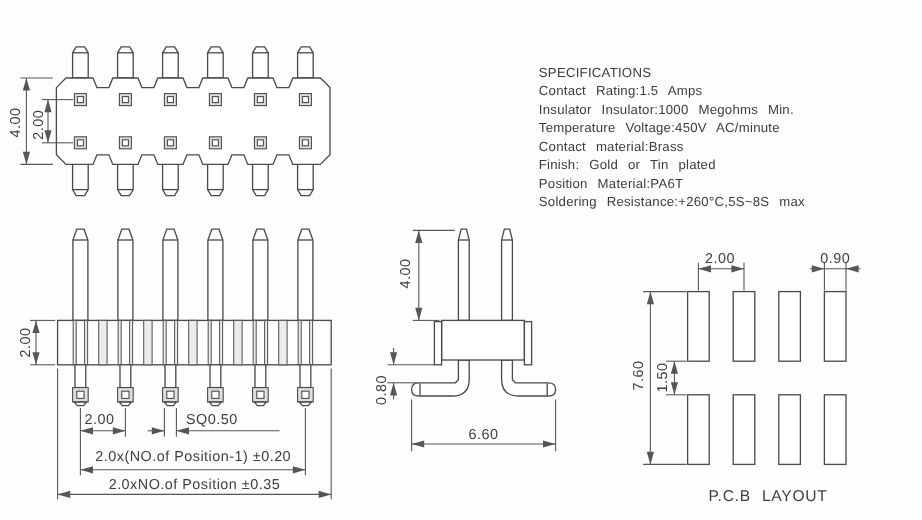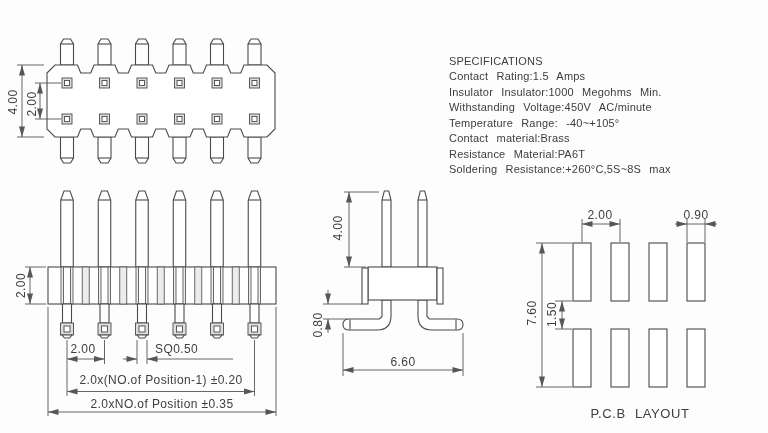--- a/index.html
+++ b/index.html
@@ -253,20 +253,20 @@
         <text class="dimtext" x="551.5" y="314.5" text-anchor="middle" dominant-baseline="central" transform="rotate(-90 551.5 314.5)">1.50</text>
       </g>
       <text class="labeltext" x="640" y="417.5" text-anchor="middle">P.C.B LAYOUT</text>
     </g>
   </svg>
 
   <div id="specs">
     <div>SPECIFICATIONS</div>
     <div>Contact Rating:1.5 Amps</div>
     <div>Insulator Insulator:1000 Megohms Min.</div>
-    <div>Withstanding Voltage:450V AC/minute</div>
-    <div>Temperature Range: -40~+105°</div>
+    <div>Temperature Voltage:450V AC/minute</div>
     <div>Contact material:Brass</div>
-    <div>Resistance Material:PA6T</div>
+    <div>Finish: Gold or Tin plated</div>
+    <div>Position Material:PA6T</div>
     <div>Soldering Resistance:+260°C,5S~8S max</div>
   </div>
 
 </div>
 
 </body></html>

